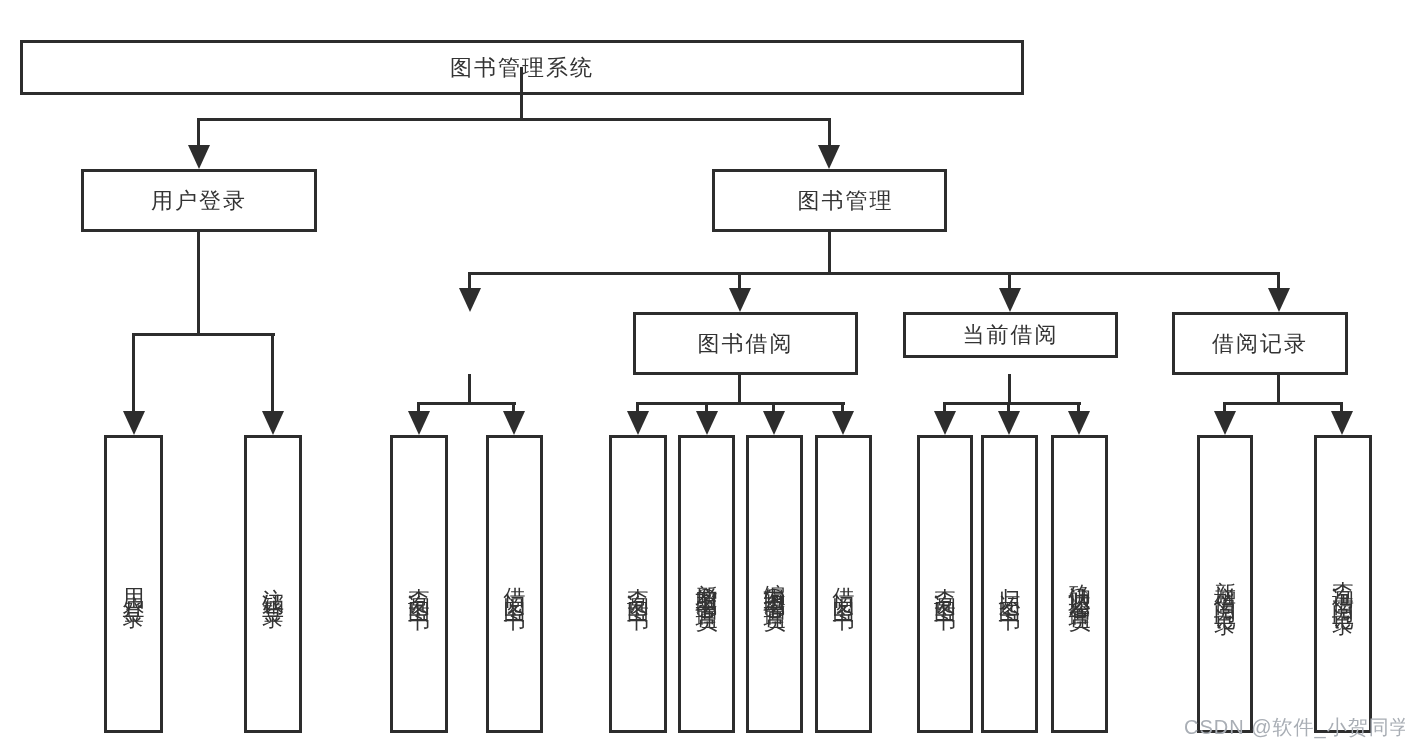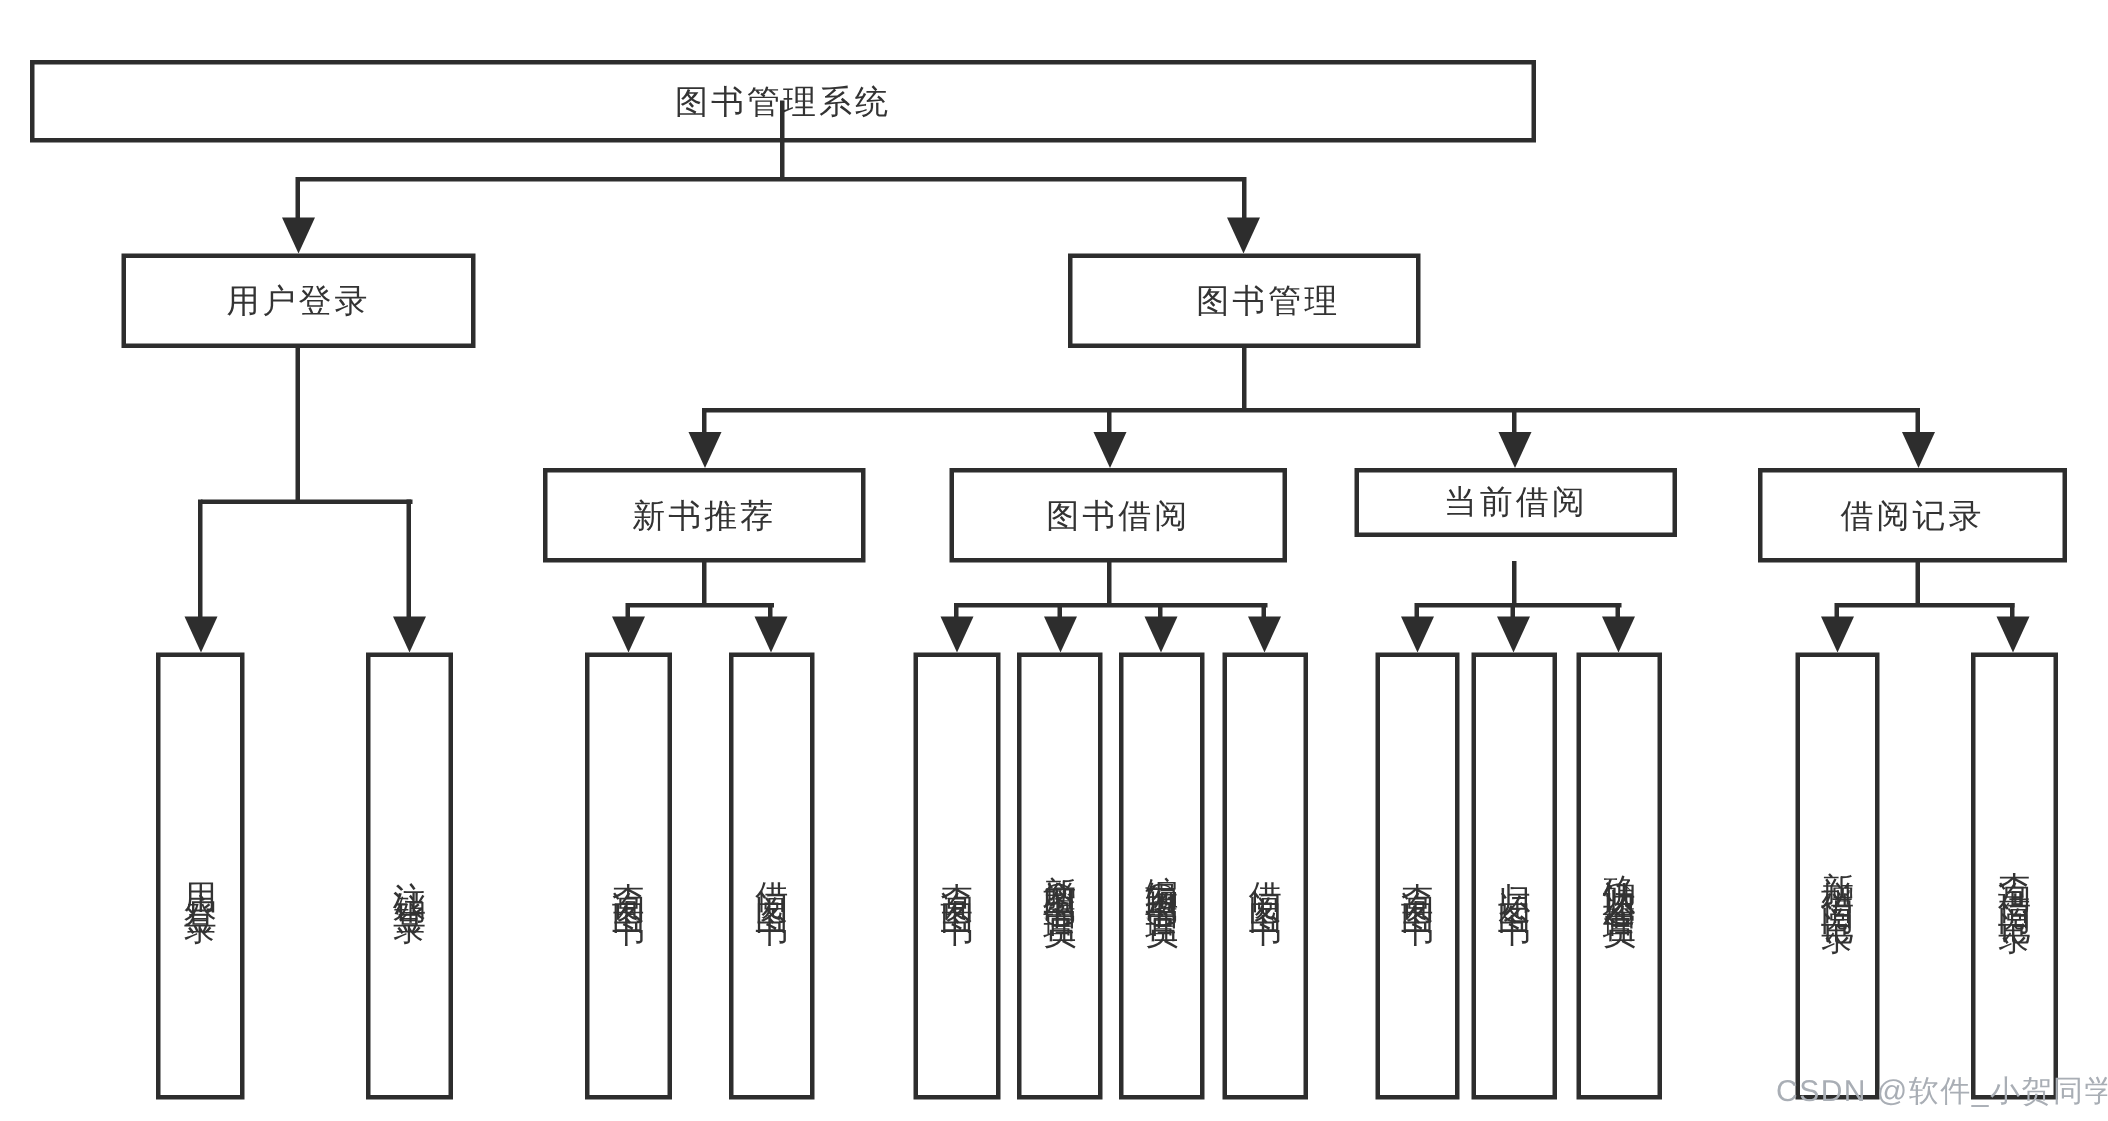--- a/index.html
+++ b/index.html
@@ -88,30 +88,27 @@
   <div class="hline" style="left:470px;top:272px;width:810px;"></div>
   <div class="vline" style="left:468px;top:272px;height:18px;"></div>
   <div class="arrow" style="left:459px;top:288px;"></div>
   <div class="vline" style="left:738px;top:272px;height:18px;"></div>
   <div class="arrow" style="left:729px;top:288px;"></div>
   <div class="vline" style="left:1008px;top:272px;height:18px;"></div>
   <div class="arrow" style="left:999px;top:288px;"></div>
   <div class="vline" style="left:1277px;top:272px;height:18px;"></div>
   <div class="arrow" style="left:1268px;top:288px;"></div>
 
-  <div class="box" style="left:362px;top:312px;width:215px;height:63px;">
-    <span class="hlabel">新书推荐</span>
-  </div>
   <div class="box" style="left:633px;top:312px;width:225px;height:63px;">
     <span class="hlabel">图书借阅</span>
   </div>
   <div class="box" style="left:903px;top:312px;width:215px;height:46px;">
     <span class="hlabel">当前借阅</span>
   </div>
-  <div class="box" style="left:1172px;top:312px;width:206px;height:63px;">
+  <div class="box" style="left:1172px;top:312px;width:176px;height:63px;">
     <span class="hlabel">借阅记录</span>
   </div>
 
   <div class="vline" style="left:468px;top:374px;height:30px;"></div>
   <div class="vline" style="left:738px;top:374px;height:30px;"></div>
   <div class="vline" style="left:1008px;top:374px;height:30px;"></div>
   <div class="vline" style="left:1277px;top:374px;height:30px;"></div>
 
   <div class="hline" style="left:419px;top:402px;width:97px;"></div>
   <div class="vline" style="left:417px;top:402px;height:14px;"></div>

